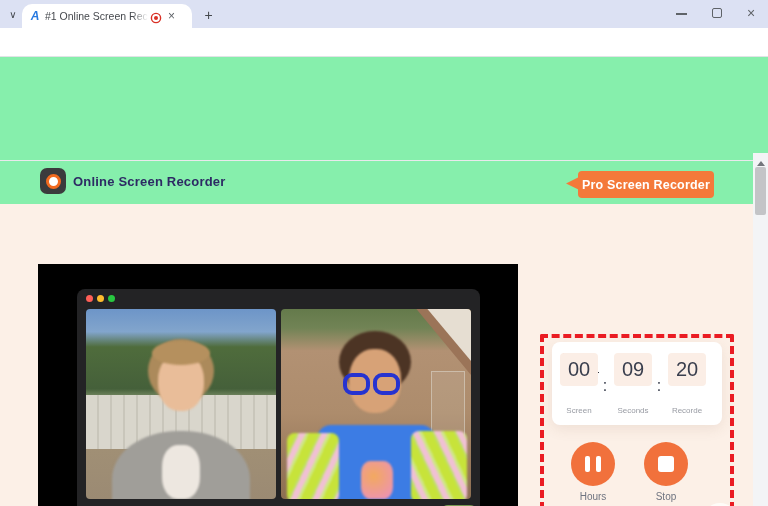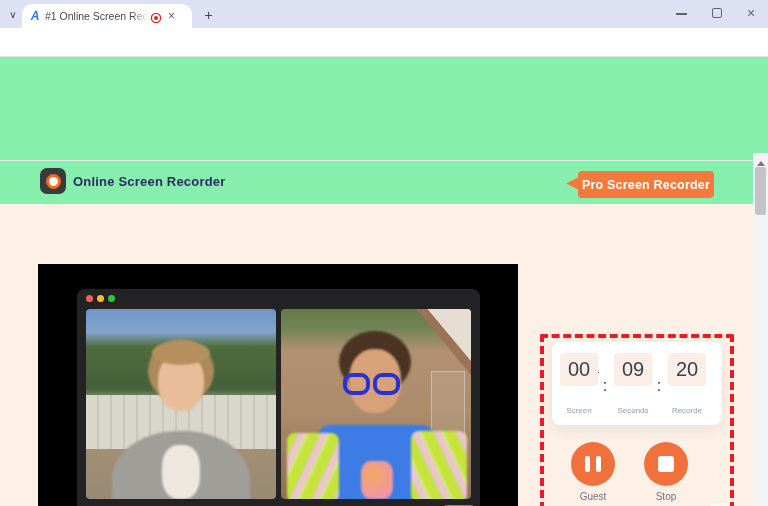--- a/index.html
+++ b/index.html
@@ -218,21 +218,21 @@
         <div class="a tlabel" style="left:116px;">Recorde</div>
       </div>
 
       <div class="a cbtn" style="left:571px;top:238px;">
         <div class="pbar"></div>
         <div class="pbar"></div>
       </div>
       <div class="a cbtn" style="left:644px;top:238px;">
         <div class="ssq"></div>
       </div>
-      <div class="a cbtn-label" style="left:571px;">Guest</div>
+      <div class="a cbtn-label" style="left:571px;">Hours</div>
       <div class="a cbtn-label" style="left:644px;">Stop</div>
 
       <div class="a btt">
         
       </div>
     </div>
 
     <div class="a sb-track"></div>
     <div class="a sb-up"></div>
     <div class="a sb-thumb"></div>

